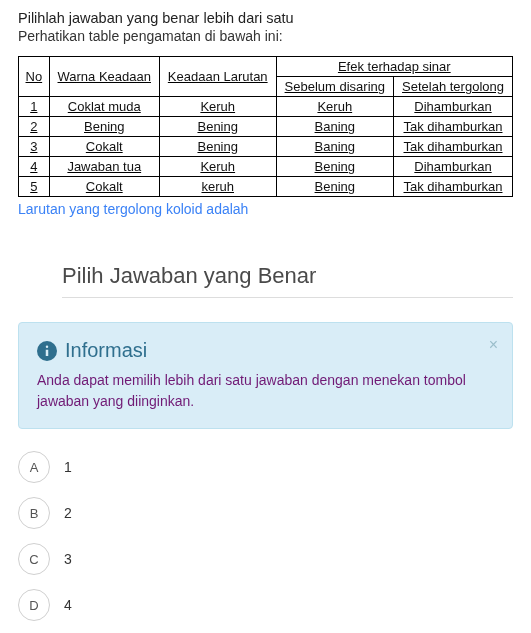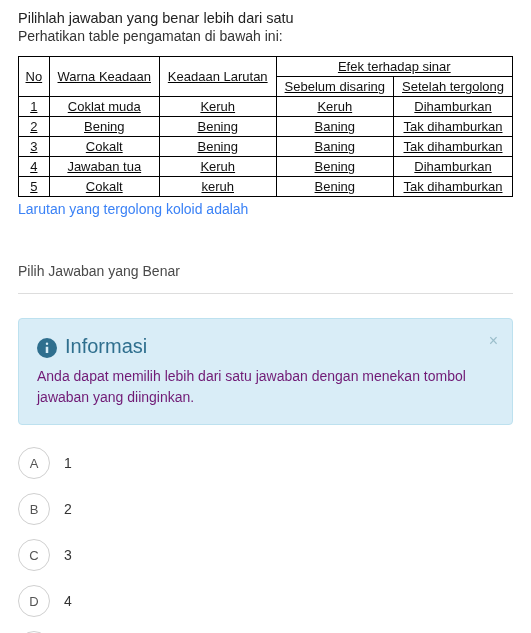--- a/index.html
+++ b/index.html
@@ -40,39 +40,40 @@
   .obs-table th {
     font-weight: 400;
   }
   .after-text {
     font-size: 14px;
     color: #3b82f6;
     margin-top: 4px;
   }
   .section-heading {
     margin-top: 46px;
-    font-size: 14px;
+    font-size: 22px;
     color: #4a4a4a;
-    padding-bottom: 14px;
+    padding-bottom: 8px;
     border-bottom: 1px solid #ddd;
+    margin-left: 44px;
   }
   .info-box {
     margin-top: 24px;
     background: #d9edf7;
     border: 1px solid #bde1ef;
     border-radius: 4px;
     padding: 16px 18px;
     position: relative;
     color: #2f6f8e;
   }
   .info-heading {
     font-size: 20px;
     font-weight: 400;
     display: flex;
-    align-items: flex-end;
+    align-items: center;
     gap: 8px;
     margin-bottom: 8px;
     color: #2f6f8e;
   }
   .info-heading .icon {
     display: inline-flex;
   }
   .info-text {
     font-size: 14px;
     line-height: 1.5;

